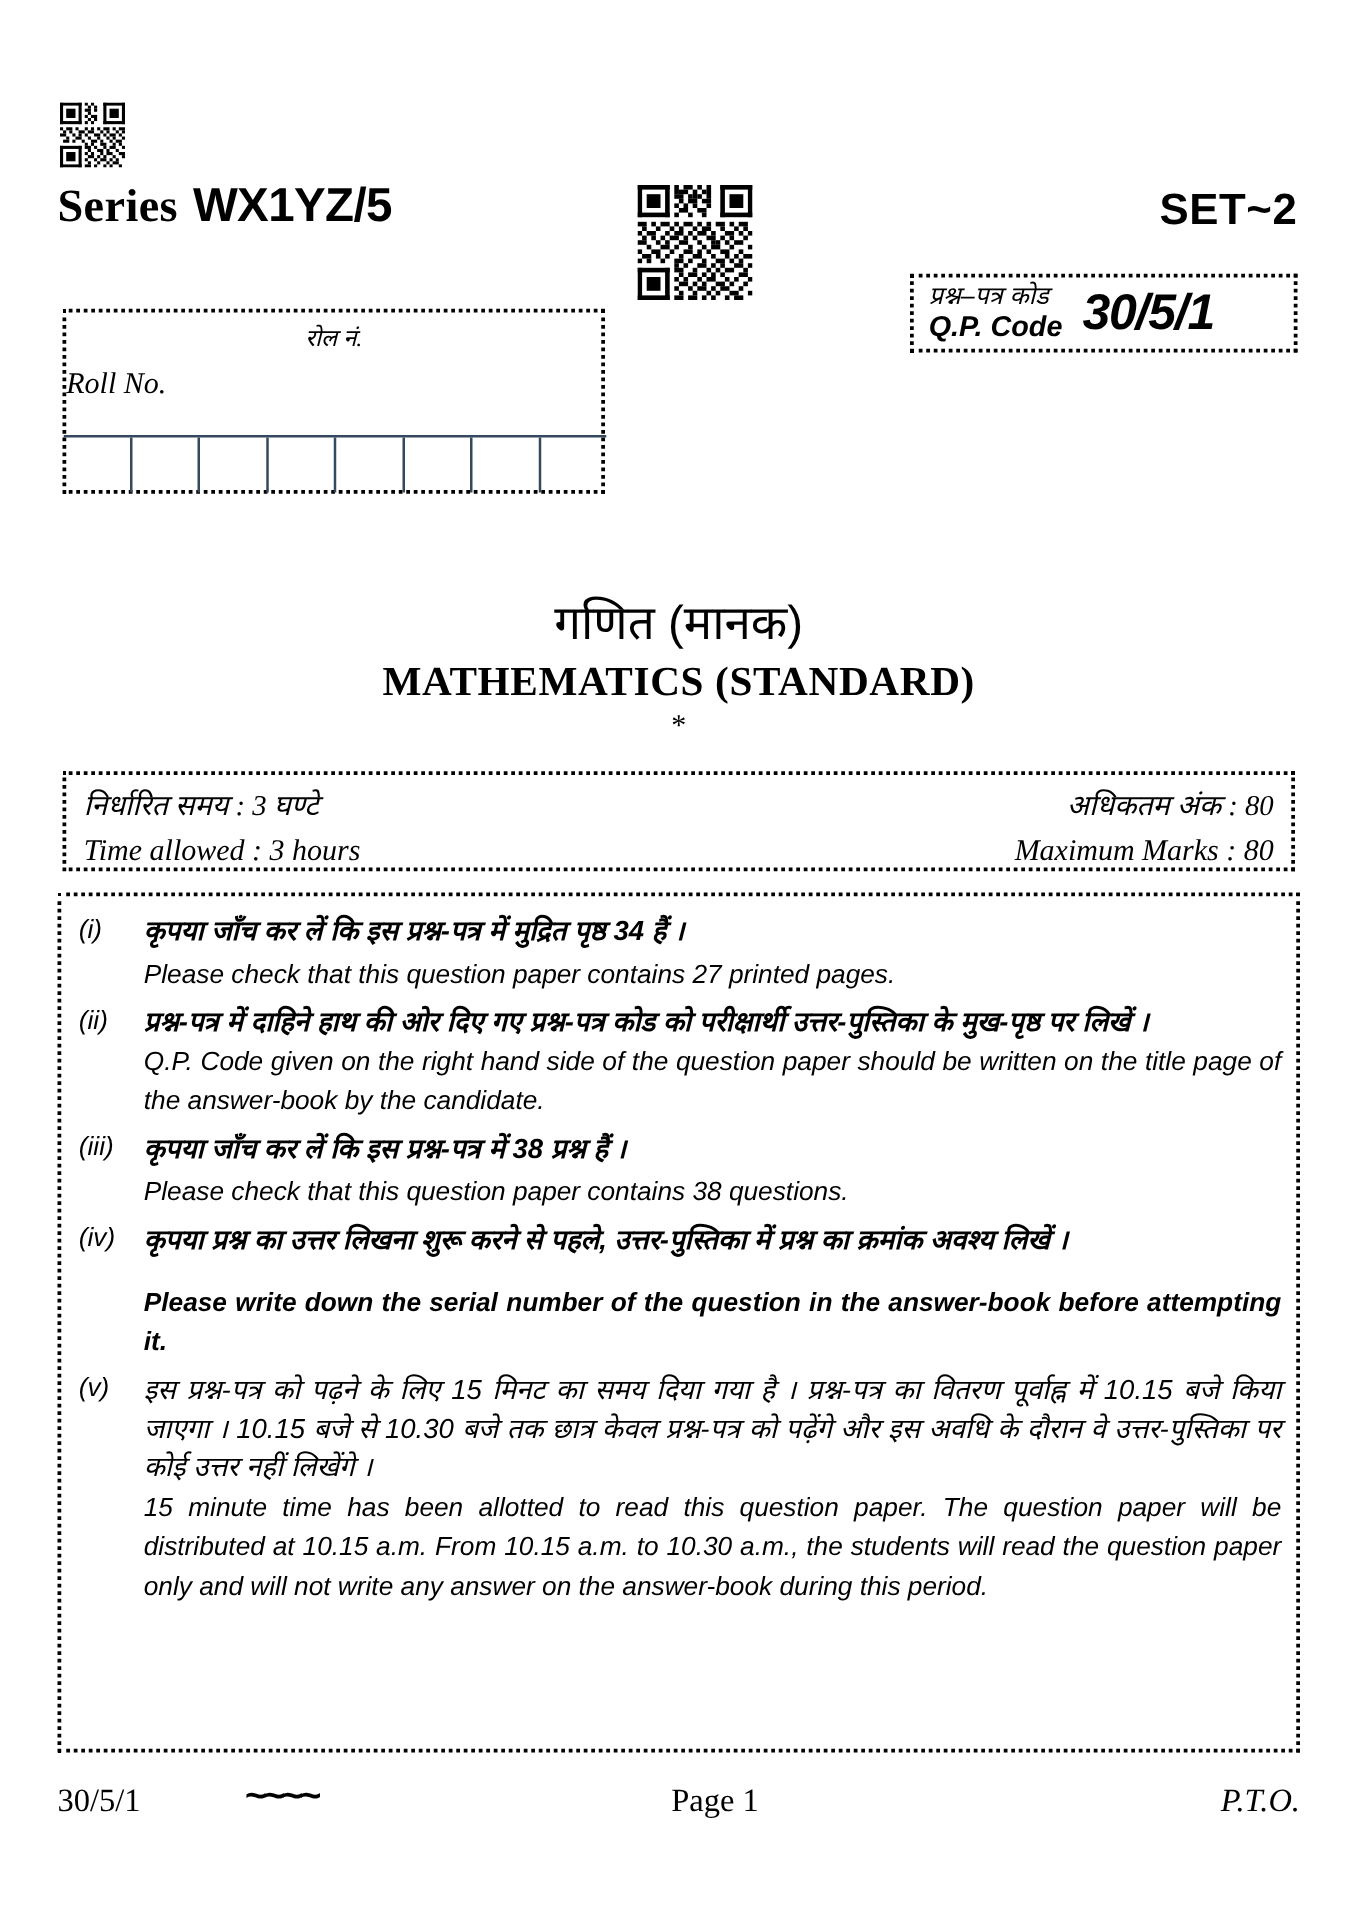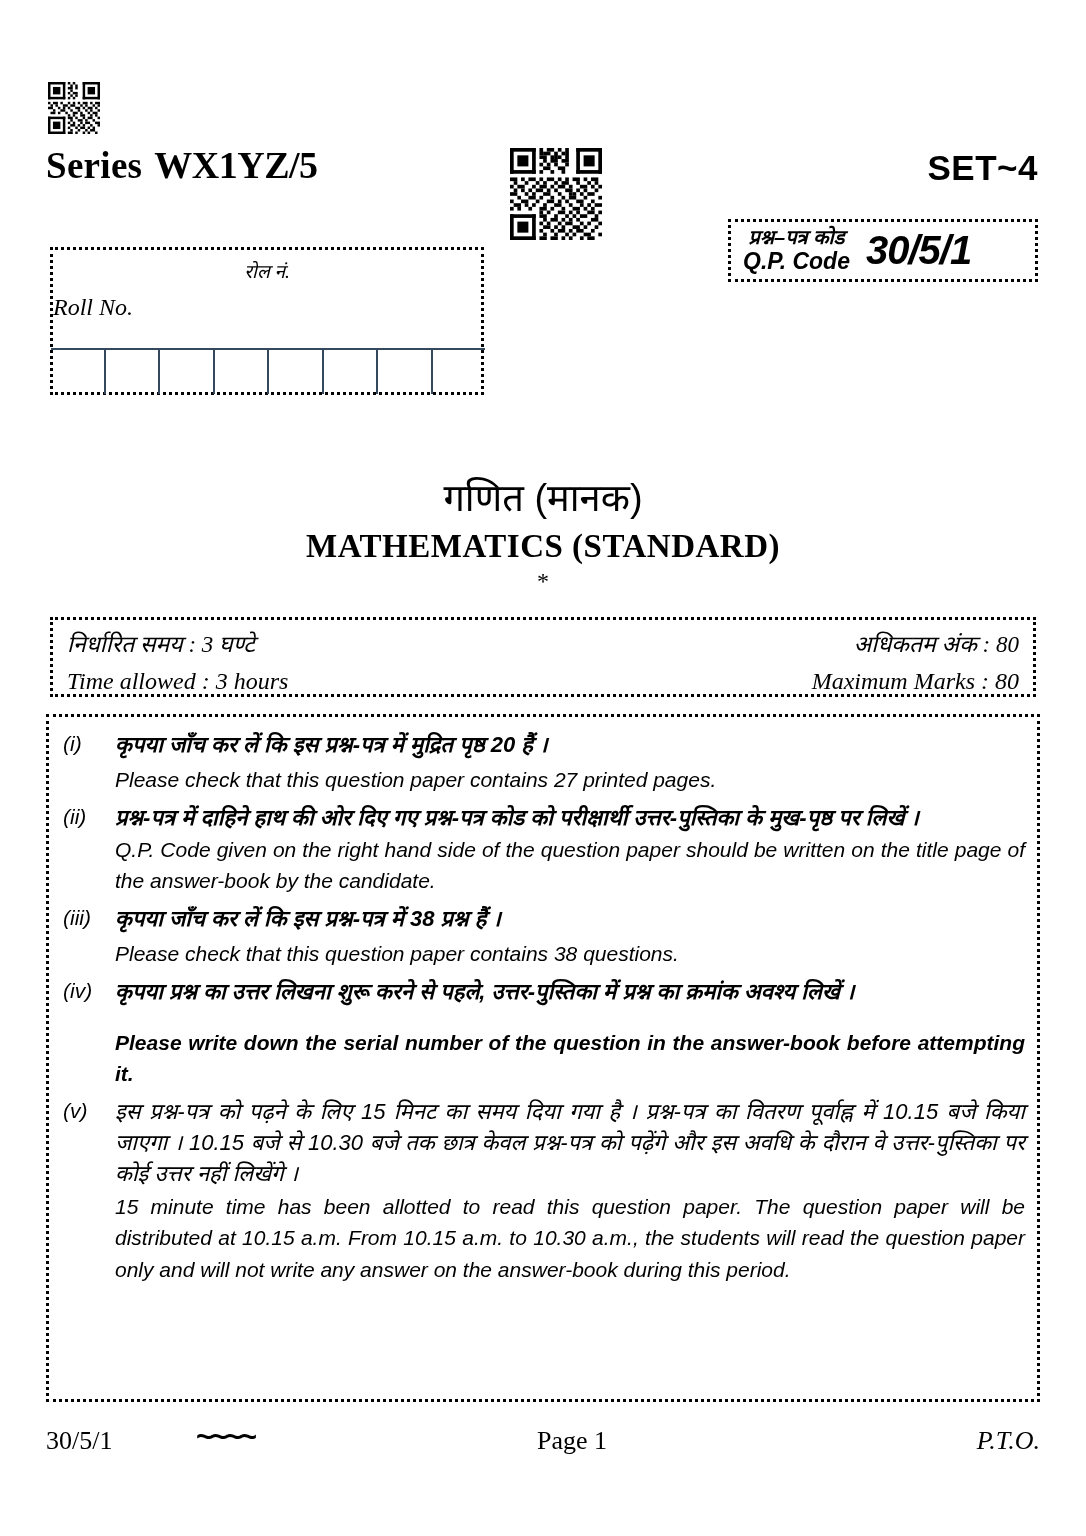--- a/index.html
+++ b/index.html
@@ -30,21 +30,21 @@
   
   .series-line {
     position: absolute;
     left: 46px; top: 146px;
     font-size: 37px;
     line-height: 1.05;
     white-space: nowrap;
   }
   .series-word { font-family: "Liberation Serif", serif; font-weight: bold; letter-spacing: .3px; }
   .series-code {
-    font-family: Liberation Serif, serif;
+    font-family: Liberation Sans, sans-serif;
     font-weight: bold;
     font-size: 38px;
     letter-spacing: -0.5px;
     margin-left: 12px;
   }
 
   .set-label {
     position: absolute;
     right: 48px; top: 148px;
     font-family: "Liberation Sans", sans-serif;
@@ -98,23 +98,22 @@
     position: absolute;
     right: 48px; top: 219px;
     width: 310px; height: 63px;
     display: flex;
     align-items: center;
     padding: 0 10px 0 12px;
   }
   .qp-labels { line-height: 1.08; }
   .qp-hi {
     font-family: "Liberation Sans", sans-serif;
-    font-weight: bold; font-style: italic;
+    font-weight: normal; font-style: italic;
     font-size: 20px;
-    text-align: center;
   }
   .qp-en {
     font-family: "Liberation Sans", sans-serif;
     font-weight: bold; font-style: italic;
     font-size: 23px;
   }
   .qp-code {
     font-family: "Liberation Sans", sans-serif;
     font-weight: bold; font-style: italic;
     font-size: 40px;
@@ -551,21 +550,21 @@
         <rect x="16" y="24" width="1" height="1"></rect>
       <rect x="19" y="24" width="1" height="1"></rect>
         <rect x="21" y="24" width="2" height="1"></rect>
     </g>
   </svg>
 
   <div class="series-line">
     <span class="series-word">Series</span><span class="series-code">WX1YZ/5</span>
   </div>
 
-  <div class="set-label">SET~4</div>
+  <div class="set-label">SET~2</div>
 
   <div class="dotbox rollbox">
     <div class="roll-hi">रोल नं.</div>
     <div class="roll-en">Roll No.</div>
     <div class="roll-grid">
       <div class="roll-cell"></div>
       <div class="roll-cell"></div>
       <div class="roll-cell"></div>
       <div class="roll-cell"></div>
       <div class="roll-cell"></div>
@@ -597,21 +596,21 @@
       <div class="tm-en">Time allowed : 3 hours</div>
       <div class="tm-en">Maximum Marks : 80</div>
     </div>
   </div>
 
   <div class="dotbox notebox">
 
     <div class="note-item">
       <div class="note-num">(i)</div>
       <div class="note-body">
-        <div class="ln-hi">कृपया जाँच कर लें कि इस प्रश्न-पत्र में मुद्रित पृष्ठ 20 हैं ।</div>
+        <div class="ln-hi">कृपया जाँच कर लें कि इस प्रश्न-पत्र में मुद्रित पृष्ठ 34 हैं ।</div>
         <div class="ln-en">Please check that this question paper contains 27 printed pages.</div>
       </div>
     </div>
 
     <div class="note-item">
       <div class="note-num">(ii)</div>
       <div class="note-body">
         <div class="ln-hi">प्रश्न-पत्र में दाहिने हाथ की ओर दिए गए प्रश्न-पत्र कोड को परीक्षार्थी उत्तर-पुस्तिका के मुख-पृष्ठ पर लिखें ।</div>
         <div class="ln-en tight">Q.P. Code given on the right hand side of the question paper should be written on the title page of the answer-book by the candidate.</div>
       </div>

